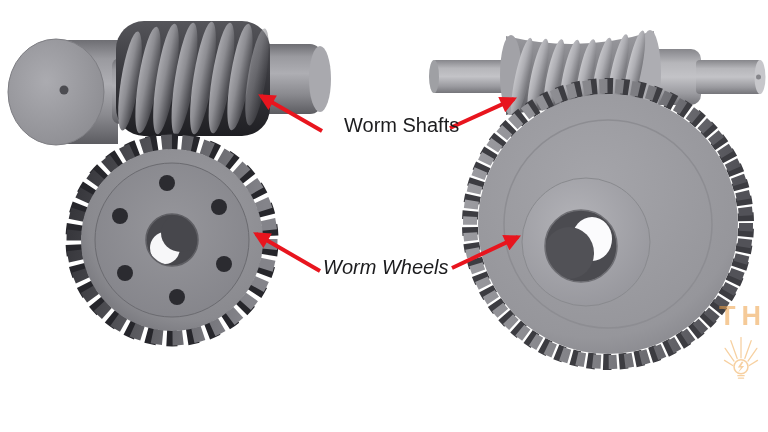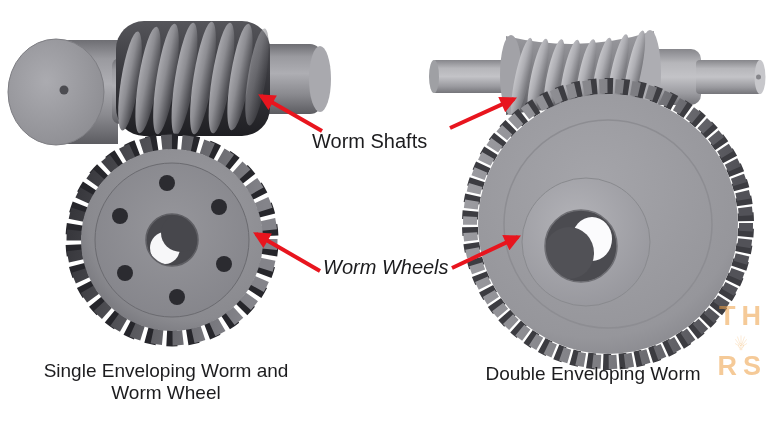--- a/index.html
+++ b/index.html
@@ -9,21 +9,21 @@
   }
   .scene{position:absolute;left:0;top:0;width:768px;height:432px;}
   .callout{
     position:absolute;font-size:20px;font-weight:400;color:#1c1c1e;white-space:nowrap;
   }
   .caption{
     position:absolute;width:280px;text-align:center;font-size:19px;line-height:22px;color:#1c1c1e;
   }
   .caption-left{left:26px;top:360px;}
   .caption-right{left:453px;top:363px;}
-  .label-shafts{left:312px;top:114px;margin-top:16px;}
+  .label-shafts{left:344px;top:114px;}
   .label-wheels{left:323px;top:256px;font-style:italic;}
   .watermark{
     position:absolute;left:597px;top:304px;width:170px;height:78px;
     display:flex;align-items:flex-end;gap:3px;opacity:0.55;pointer-events:none;flex-direction:column;
   }
   .watermark .wm-letters{
     font-size:27px;font-weight:bold;letter-spacing:6px;color:#ee9f45;line-height:24px;
     padding-bottom:4px;
   }
   .watermark svg{display:block;}
@@ -197,41 +197,35 @@
       <line x1="322" y1="131" x2="261" y2="96" marker-end="url(#ah)" stroke="#e8151e"></line>
       <line x1="450" y1="128" x2="514" y2="99" marker-end="url(#ah)" stroke="#e8151e"></line>
       <line x1="320" y1="271" x2="256" y2="234" marker-end="url(#ah)" stroke="#e8151e"></line>
       <line x1="452" y1="268" x2="518" y2="237" marker-end="url(#ah)" stroke="#e8151e"></line>
     </g>
   </svg>
 
   <div class="callout label-shafts">Worm Shafts</div>
   <div class="callout label-wheels">Worm Wheels</div>
 
-  <div class="caption caption-left">
-    <div>Single Enveloping Worm and</div>
-    <div>Worm Wheel</div>
-  </div>
   <div class="caption caption-right">
-    <div>Double Enveloping Worm</div>
   </div>
 
   <div class="watermark">
     <span class="wm-letters">TH</span>
     <svg width="52" height="74" viewBox="0 0 52 74">
       <g stroke="#f0ab55" stroke-width="2" fill="none" stroke-linecap="round">
         <line x1="26" y1="36" x2="26" y2="4"></line>
         <line x1="20" y1="37" x2="10" y2="9"></line>
         <line x1="32" y1="37" x2="42" y2="9"></line>
         <line x1="15" y1="41" x2="1" y2="21"></line>
         <line x1="37" y1="41" x2="51" y2="21"></line>
         <line x1="13" y1="48" x2="0" y2="40"></line>
         <line x1="39" y1="48" x2="52" y2="40"></line>
         <circle cx="26" cy="50" r="11" stroke-width="2.4"></circle>
         <line x1="21" y1="64" x2="31" y2="64"></line>
         <line x1="22" y1="68" x2="30" y2="68"></line>
       </g>
       <path d="M27,42 l-6,9 h5 l-5,9 l10,-11 h-5 l4,-7 z" fill="#f0ab55"></path>
     </svg>
-    <span class="wm-letters">RS</span>
   </div>
 
 </div>
 
 </body></html>

